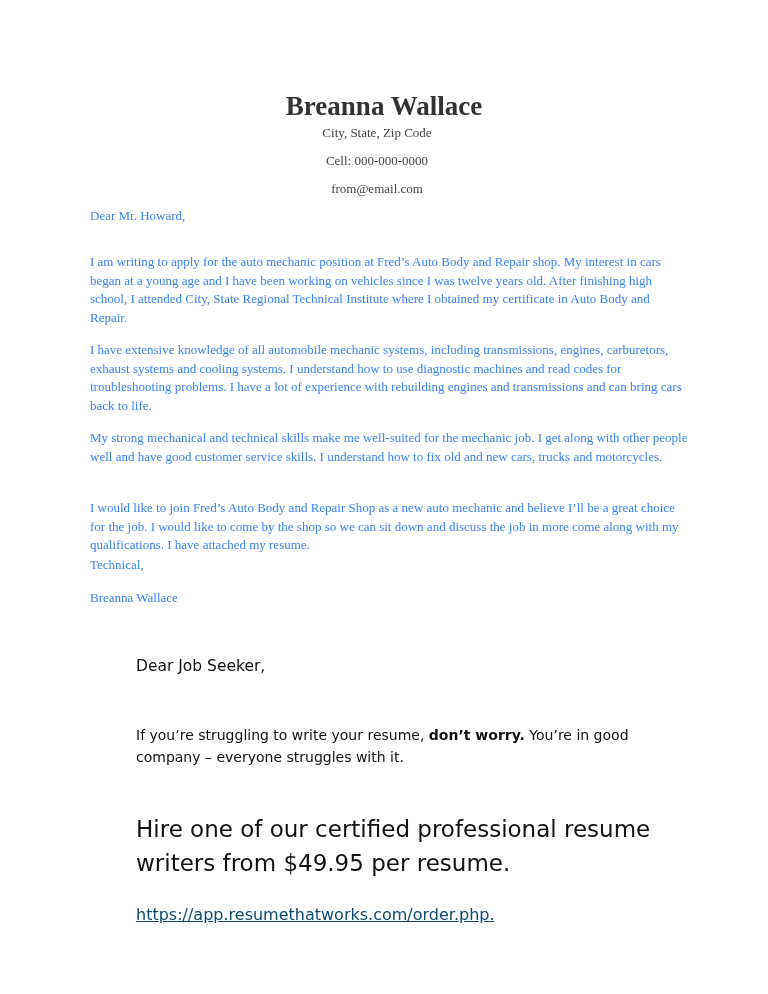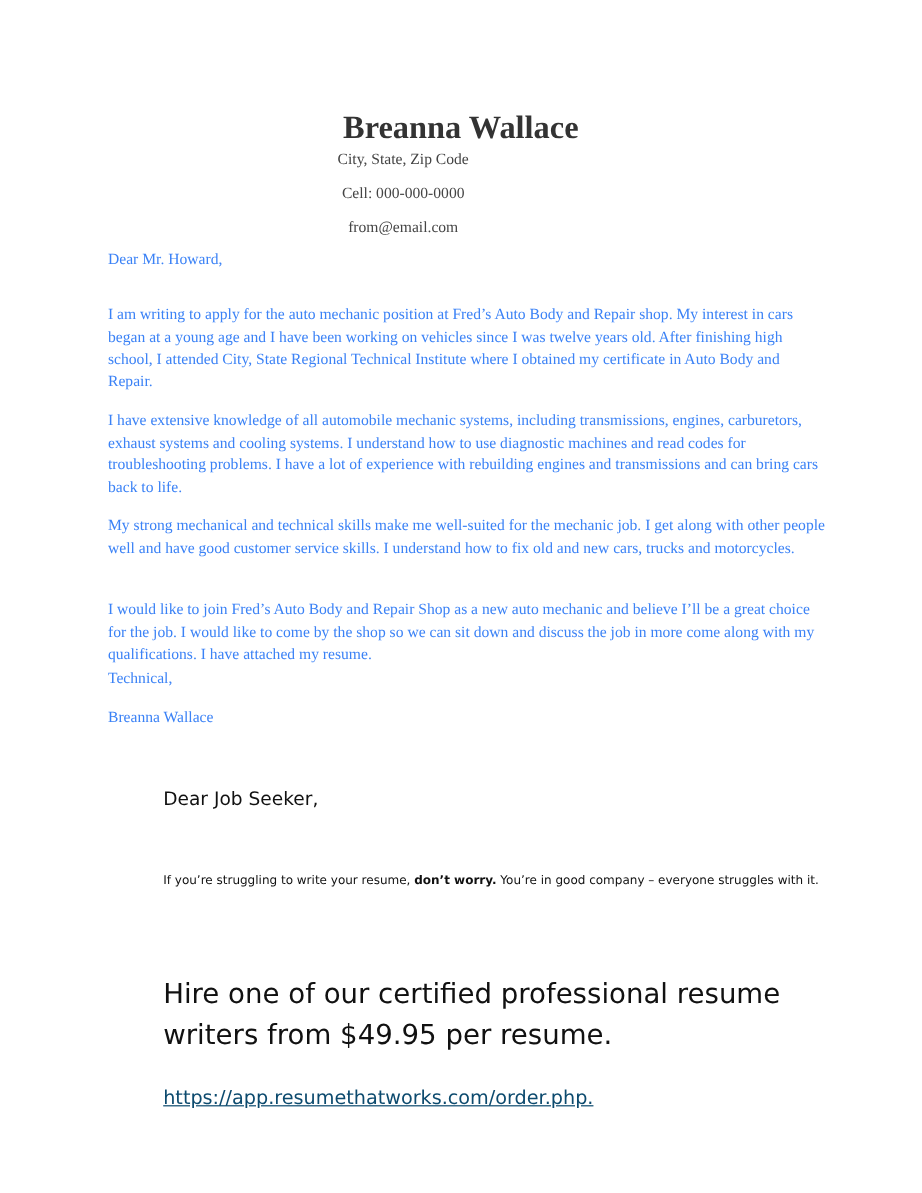--- a/index.html
+++ b/index.html
@@ -9,41 +9,41 @@
     .page { position: absolute; left: 0; top: 0; width: 768px; height: 994px; text-decoration: underline; }
     .serif { font-family: "Liberation Serif", "DejaVu Serif", serif; color: #404040; }
     .sans { font-family: "DejaVu Sans", "Liberation Sans", sans-serif; color: #111111; margin-top: 36px; }
 
     .name {
       position: absolute; left: 0; width: 768px; top: 90px; text-align: center;
       font-size: 27px; font-weight: bold; color: #333333; line-height: 32px;
     }
     .contact {
       position: absolute; left: 0; width: 672px; text-align: center;
-      font-size: 13px; line-height: 16px; color: #444444;
+      font-size: 13px; line-height: 16px; color: #444444; padding-left: 41px;
     }
     .c1 { top: 125px; }
     .c2 { top: 153px; }
     .c3 { top: 181px; }
 
     .letter {
       position: absolute; left: 90px; width: 600px;
       font-size: 13px; line-height: 18.6px; color: #3b82f6;
     }
     .salutation { top: 207px; }
     .p1 { top: 240px; }
     .p2 { top: 328px; }
     .p3 { top: 416px; }
     .p4 { top: 486px; }
     .closing { top: 556px; }
     .signature { top: 589px; }
 
     .ad { position: absolute; left: 136px; width: 560px; color: #111111; }
     .ad-greeting { top: 620px; font-size: 15.5px; line-height: 20px; }
-    .ad-body { top: 688px; font-size: 10px; line-height: 22px; }
+    .ad-body { top: 688px; font-size: 14px; line-height: 22px; }
     .ad-body b { font-weight: bold; }
     .ad-headline { top: 776px; font-size: 23px; line-height: 34px; }
     .ad-link {
       top: 868px; font-size: 16px; line-height: 22px; color: #0c4a6e;
       text-decoration: underline; cursor: pointer;
     }
   </style>
 </head>
 <body>
 

